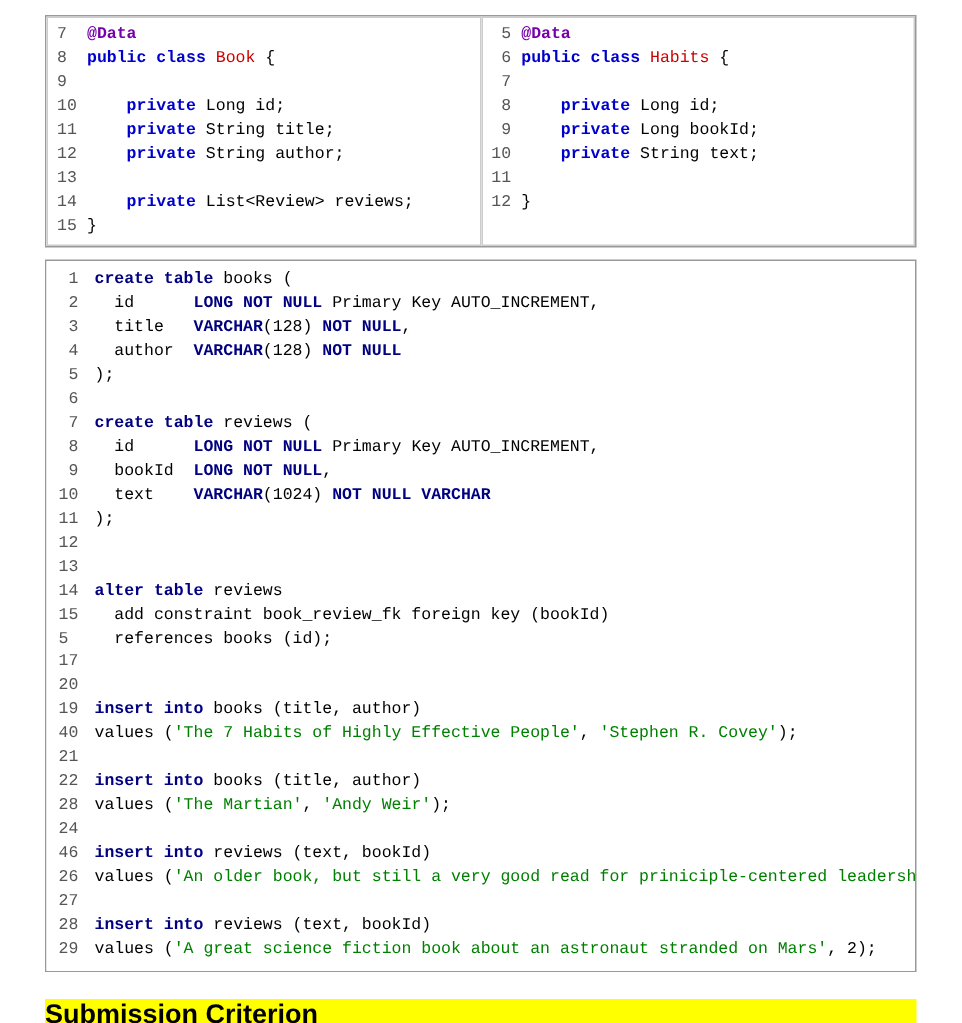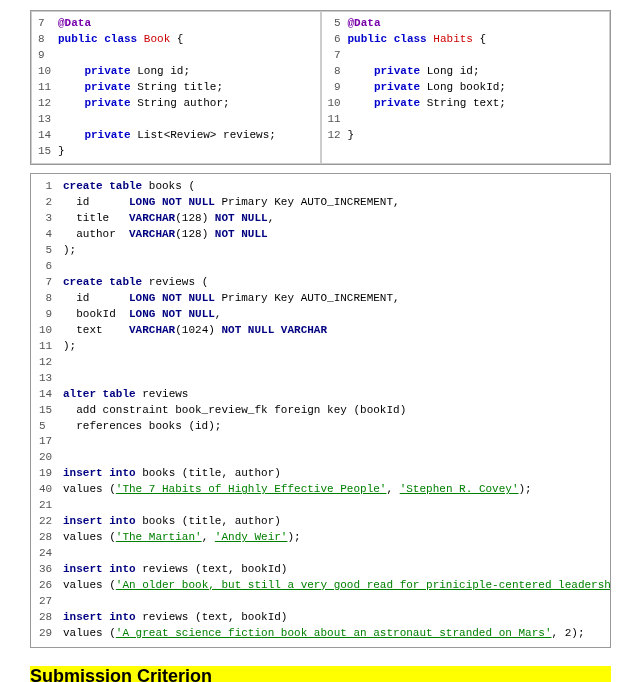--- a/index.html
+++ b/index.html
@@ -59,21 +59,21 @@
     }
 
     .sql-block .line-num {
       color: #555;
       display: inline-block;
       min-width: 20px;
       margin-right: 4px;
     }
 
     .sql-kw { color: #000080; font-weight: bold; }
-    .sql-val { color: #008000; text-decoration: underline; }
+    .sql-val { color: #008000; }
 
     .section-title {
       font-weight: bold;
       font-size: 18px;
       margin-bottom: 8px;
       text-decoration: underline;
     }
 
     .yellow-hl { background-color: #ffff00; }
   </style>
@@ -117,19 +117,19 @@
 <span class="line-num">15</span>  add constraint book_review_fk foreign key (bookId)
 <span class="line-num">5</span>  references books (id);
 <span class="line-num">17</span>
 <span class="line-num">20</span>
 <span class="line-num">19</span><span class="sql-kw">insert into</span> books (title, author)
 <span class="line-num">40</span>values (<span class="sql-val">'The 7 Habits of Highly Effective People'</span>, <span class="sql-val">'Stephen R. Covey'</span>);
 <span class="line-num">21</span>
 <span class="line-num">22</span><span class="sql-kw">insert into</span> books (title, author)
 <span class="line-num">28</span>values (<span class="sql-val">'The Martian'</span>, <span class="sql-val">'Andy Weir'</span>);
 <span class="line-num">24</span>
-<span class="line-num">36</span><span class="sql-kw">insert into</span> reviews (text, bookId)
+<span class="line-num">46</span><span class="sql-kw">insert into</span> reviews (text, bookId)
 <span class="line-num">26</span>values (<span class="sql-val">'An older book, but still a very good read for priniciple-centered leadership.'</span>, 1);
 <span class="line-num">27</span>
 <span class="line-num">28</span><span class="sql-kw">insert into</span> reviews (text, bookId)
 <span class="line-num">29</span>values (<span class="sql-val">'A great science fiction book about an astronaut stranded on Mars'</span>, 2);</div>
 
 <div class="section-title yellow-hl">Submission Criterion</div>
 
 </body></html>

